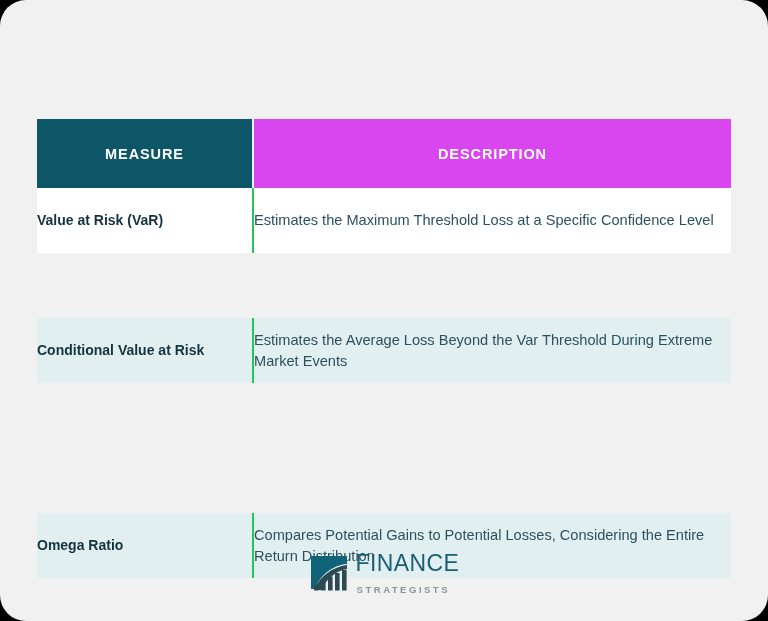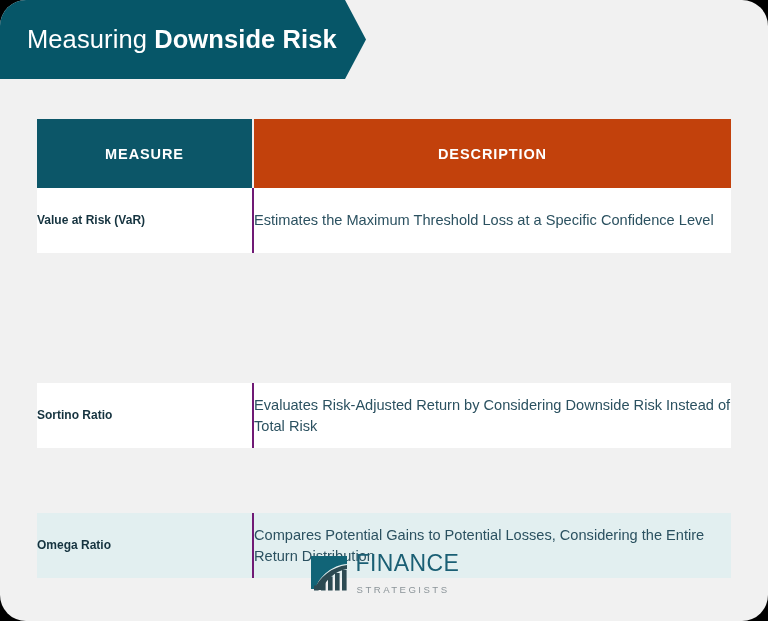--- a/index.html
+++ b/index.html
@@ -69,36 +69,36 @@
     letter-spacing: 0.9px;
     text-align: center;
     vertical-align: middle;
     padding: 0;
   }
   th.th-measure {
     background: #0c5668;
     border-right: 2px solid #f1f1f1;
   }
   th.th-desc {
-    background: #c2410c;
+    background: #d946ef;
   }
 
   #table tbody td {
     vertical-align: middle;
     padding: 0;
     height: 65px;
   }
   td.td-measure {
-    font-size: 12px;
+    font-size: 14px;
     font-weight: bold;
     color: #15333f;
     padding-left: 14px;
     padding-right: 6px;
     line-height: 1.25;
-    border-right: 2px solid #701a75;
+    border-right: 2px solid #22c55e;
   }
   td.td-desc {
     font-size: 14.6px;
     font-weight: normal;
     color: #2b5160;
     padding-left: 26px;
     padding-right: 12px;
     line-height: 1.38;
   }
   tr.row-odd td { background: #ffffff; }
@@ -139,63 +139,60 @@
   }
   #logo-finance {
     font-size: 23px;
     font-weight: normal;
     color: #1a5f74;
     letter-spacing: 0.4px;
     line-height: 1;
   }
   #logo-strategists {
     font-size: 9.6px;
-    font-weight: normal;
+    font-weight: bold;
     color: #8b9499;
     letter-spacing: 2.45px;
     line-height: 1;
     margin-top: 10px;
     padding-left: 1px;
   }
 </style>
 </head>
 <body>
 
 <div id="card">
 
-  <div id="banner">
-    <div id="banner-title"><span>Measuring </span><span class="bold">Downside Risk</span></div>
-  </div>
 
   <table id="table">
     <colgroup>
       <col class="c-measure">
       <col class="c-desc">
     </colgroup>
     <thead>
       <tr>
         <th class="th-measure">MEASURE</th>
         <th class="th-desc">DESCRIPTION</th>
       </tr>
     </thead>
     <tbody>
       <tr class="row-odd">
         <td class="td-measure">Value at Risk (VaR)</td>
         <td class="td-desc">Estimates the Maximum Threshold Loss at a Specific Confidence Level</td>
       </tr>
       <tr class="row-gap">
           <td colspan="2"></td>
         </tr>
+      <tr class="row-even">
+        <td class="td-measure">Conditional Value at Risk</td>
+        <td class="td-desc">Estimates the Average Loss Beyond the Var Threshold During Extreme Market Events</td>
+      </tr>
       <tr class="row-gap">
           <td colspan="2"></td>
         </tr>
-      <tr class="row-odd">
-        <td class="td-measure">Sortino Ratio</td>
-        <td class="td-desc">Evaluates Risk-Adjusted Return by Considering Downside Risk Instead of Total Risk</td>
-      </tr>
       <tr class="row-gap">
           <td colspan="2"></td>
         </tr>
       <tr class="row-even">
         <td class="td-measure">Omega Ratio</td>
         <td class="td-desc">Compares Potential Gains to Potential Losses, Considering the Entire Return Distribution</td>
       </tr>
 
     </tbody>
   </table>

